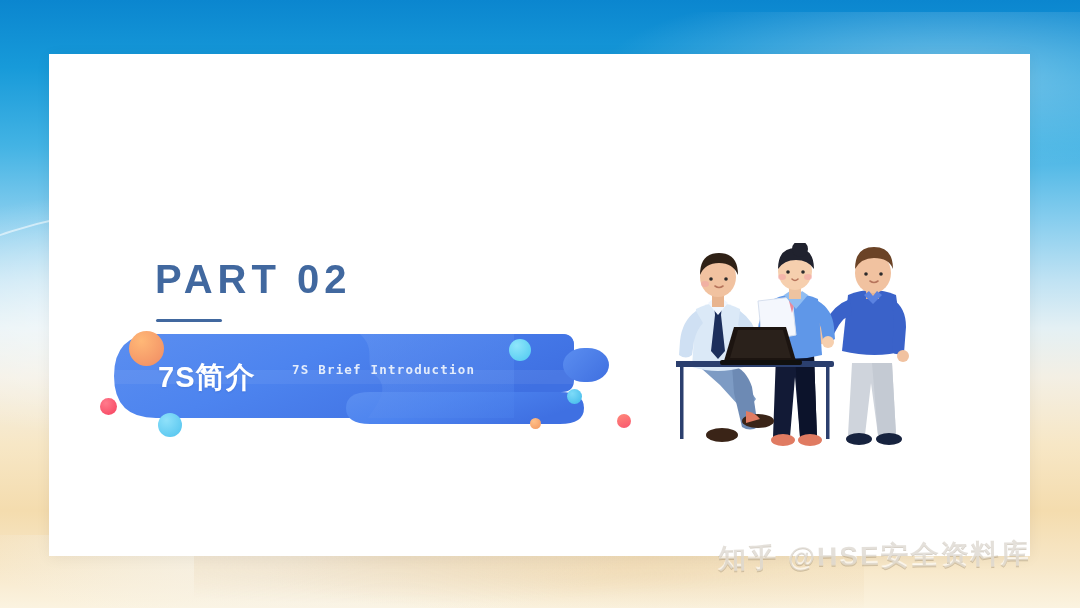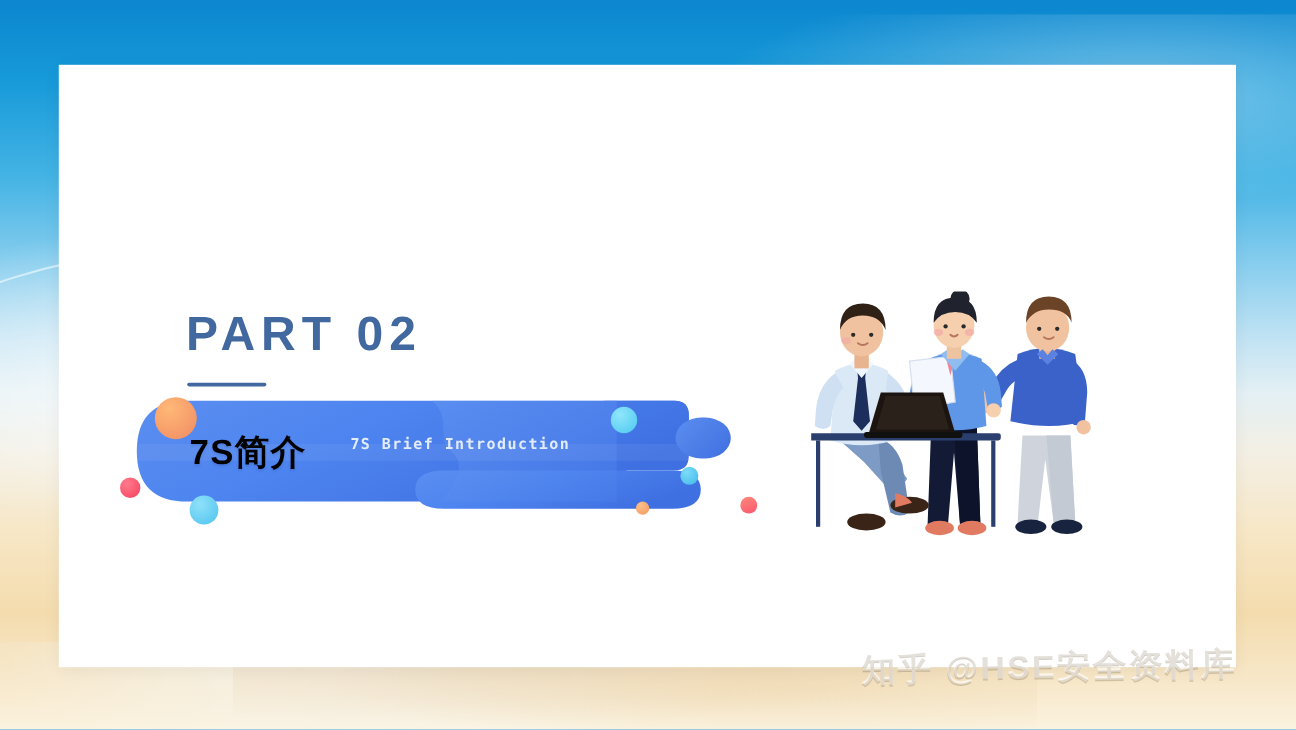--- a/index.html
+++ b/index.html
@@ -46,21 +46,21 @@
       font-size:40px;font-weight:700;letter-spacing:5px;color:#41689f;
       line-height:1;white-space:nowrap;}
   .part-rule{position:absolute;left:156px;top:319px;width:66px;height:3px;
       background:#41689f;border-radius:2px;}
 
   
   .banner-wrap{position:absolute;left:110px;top:330px;width:520px;height:110px;}
   .banner-svg{position:absolute;left:0;top:0;}
 
   .banner-cn{position:absolute;left:48px;top:28px;
-      font-size:29px;font-weight:700;color:#000000;letter-spacing:1px;
+      font-size:29px;font-weight:700;color:#ffffff;letter-spacing:1px;
       white-space:nowrap;text-shadow:0 1px 2px rgba(30,60,140,.18);}
   .banner-en{position:absolute;left:182px;top:32px;
       font-family:"DejaVu Sans Mono","Liberation Mono",monospace;
       font-size:12.5px;font-weight:700;color:#e3ecfb;letter-spacing:1.2px;
       white-space:nowrap;}
 
   
   .dot{position:absolute;border-radius:50%;}
 
   

